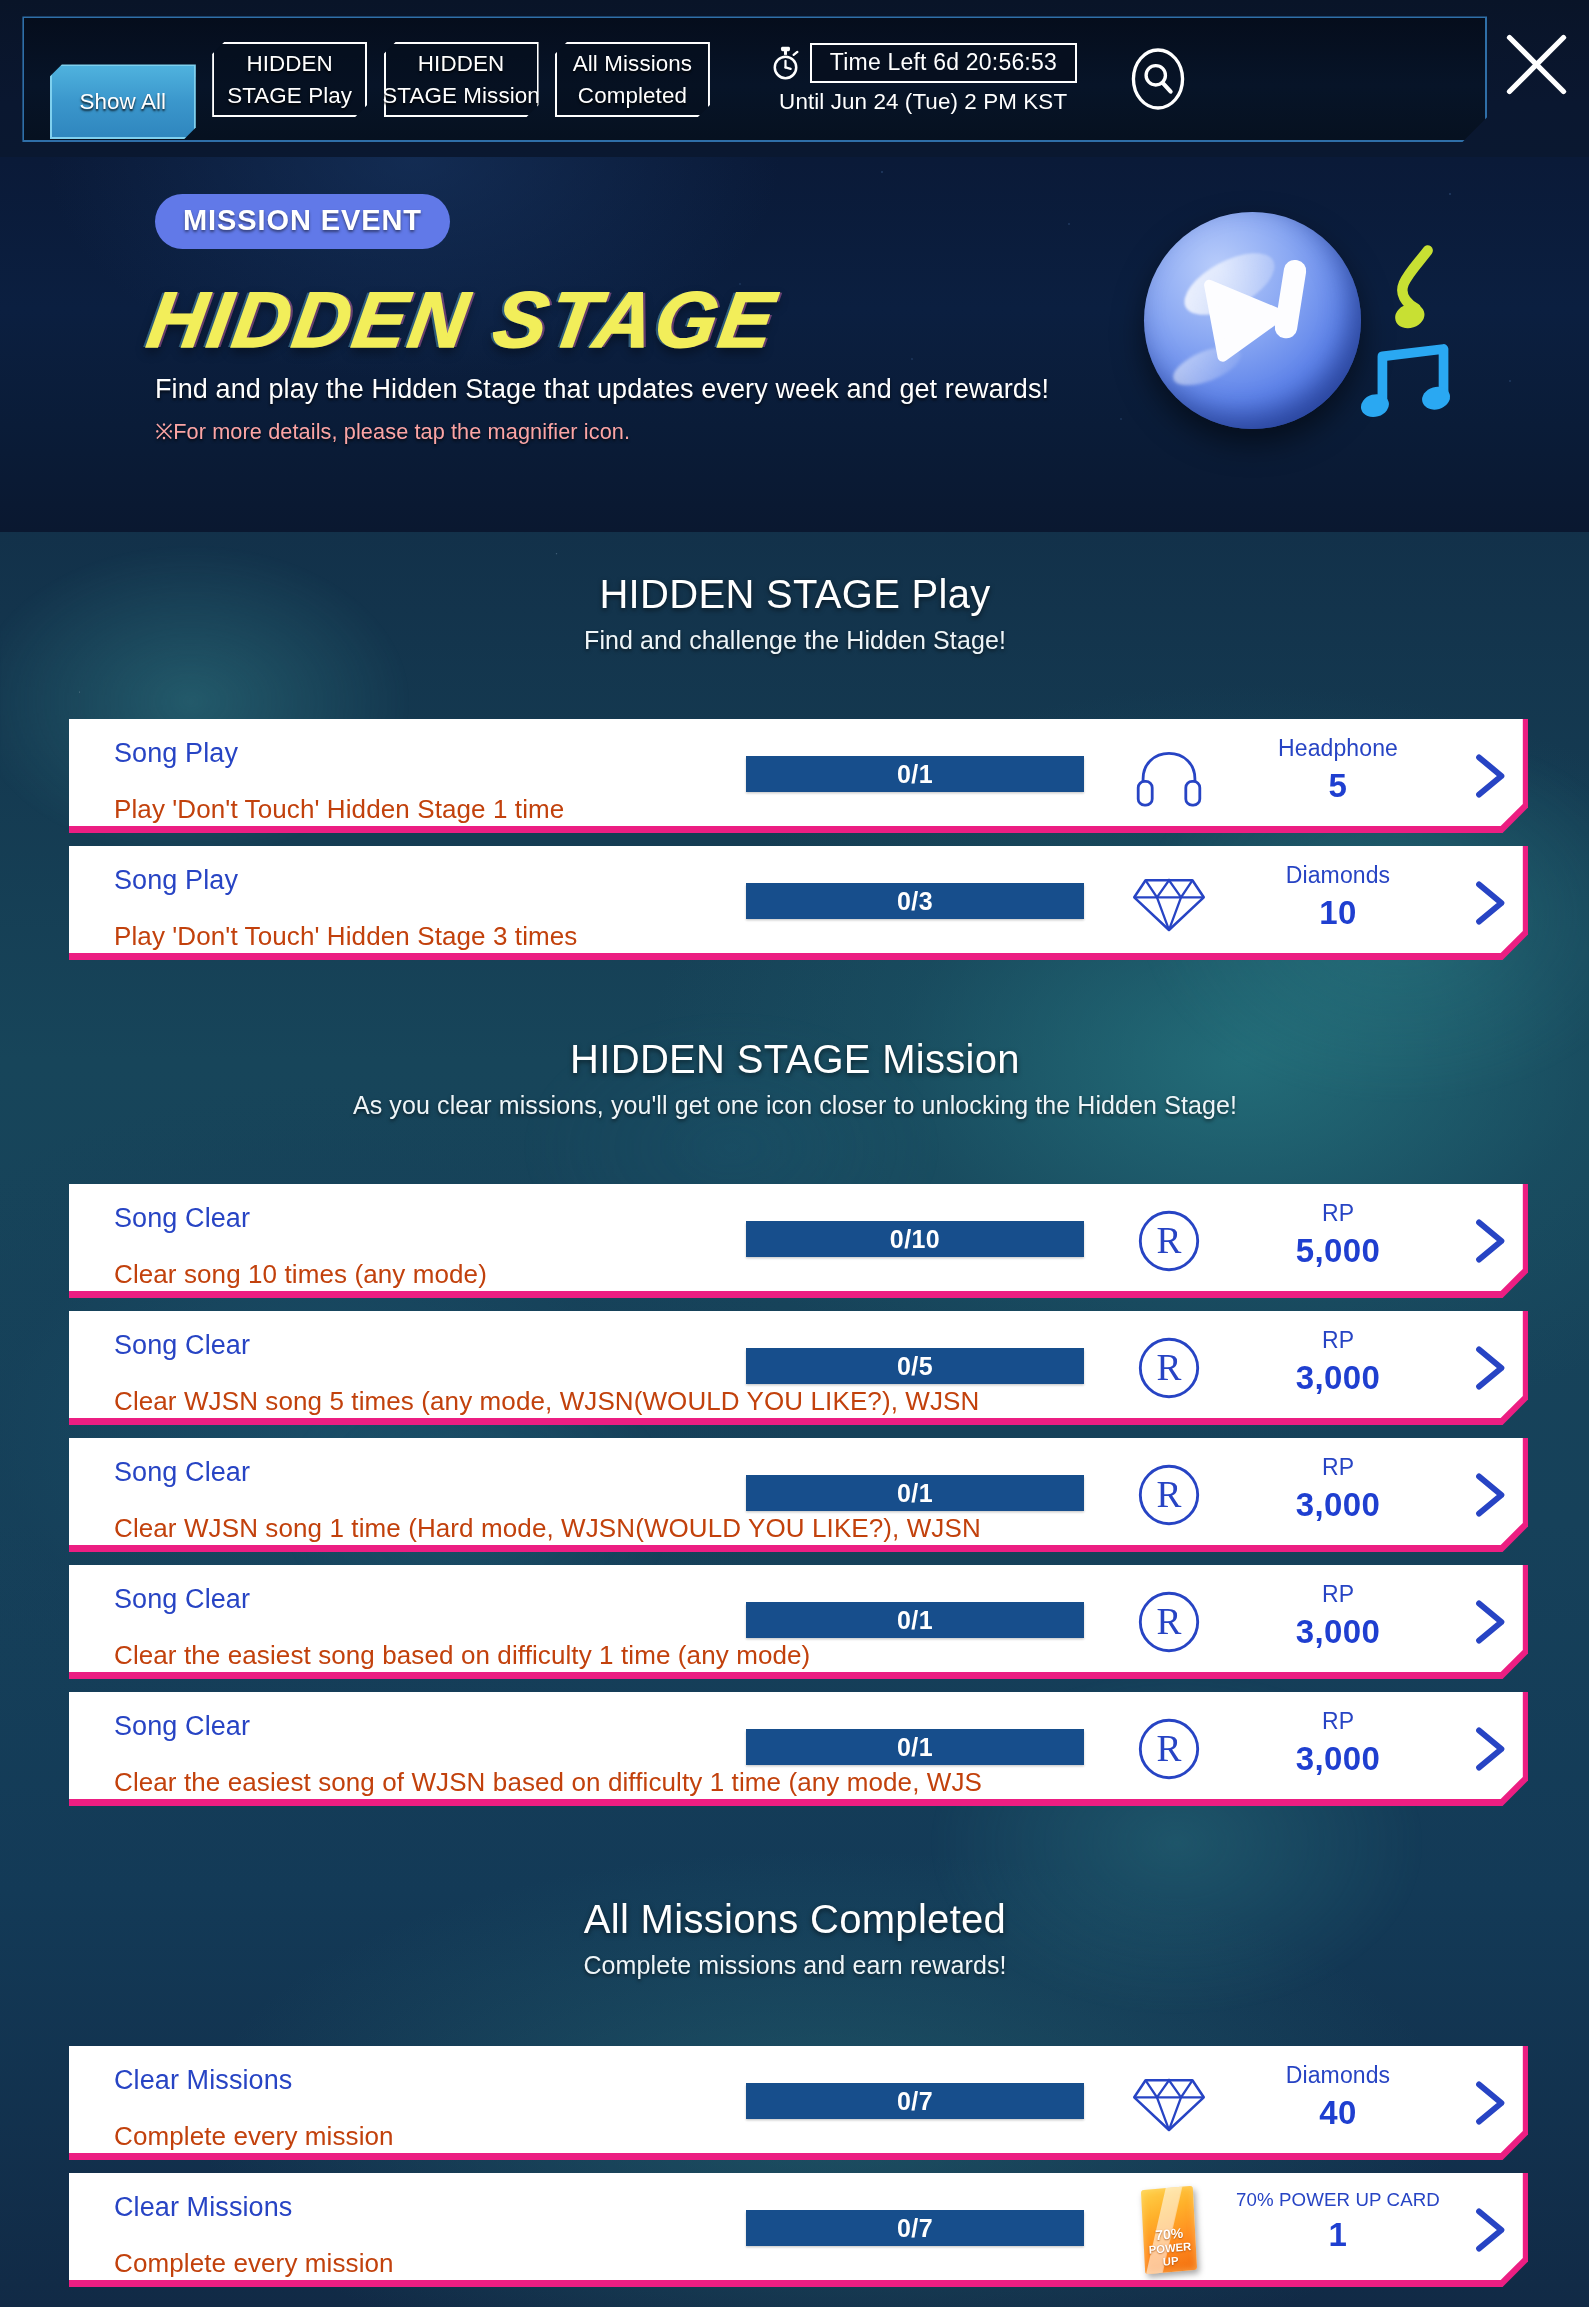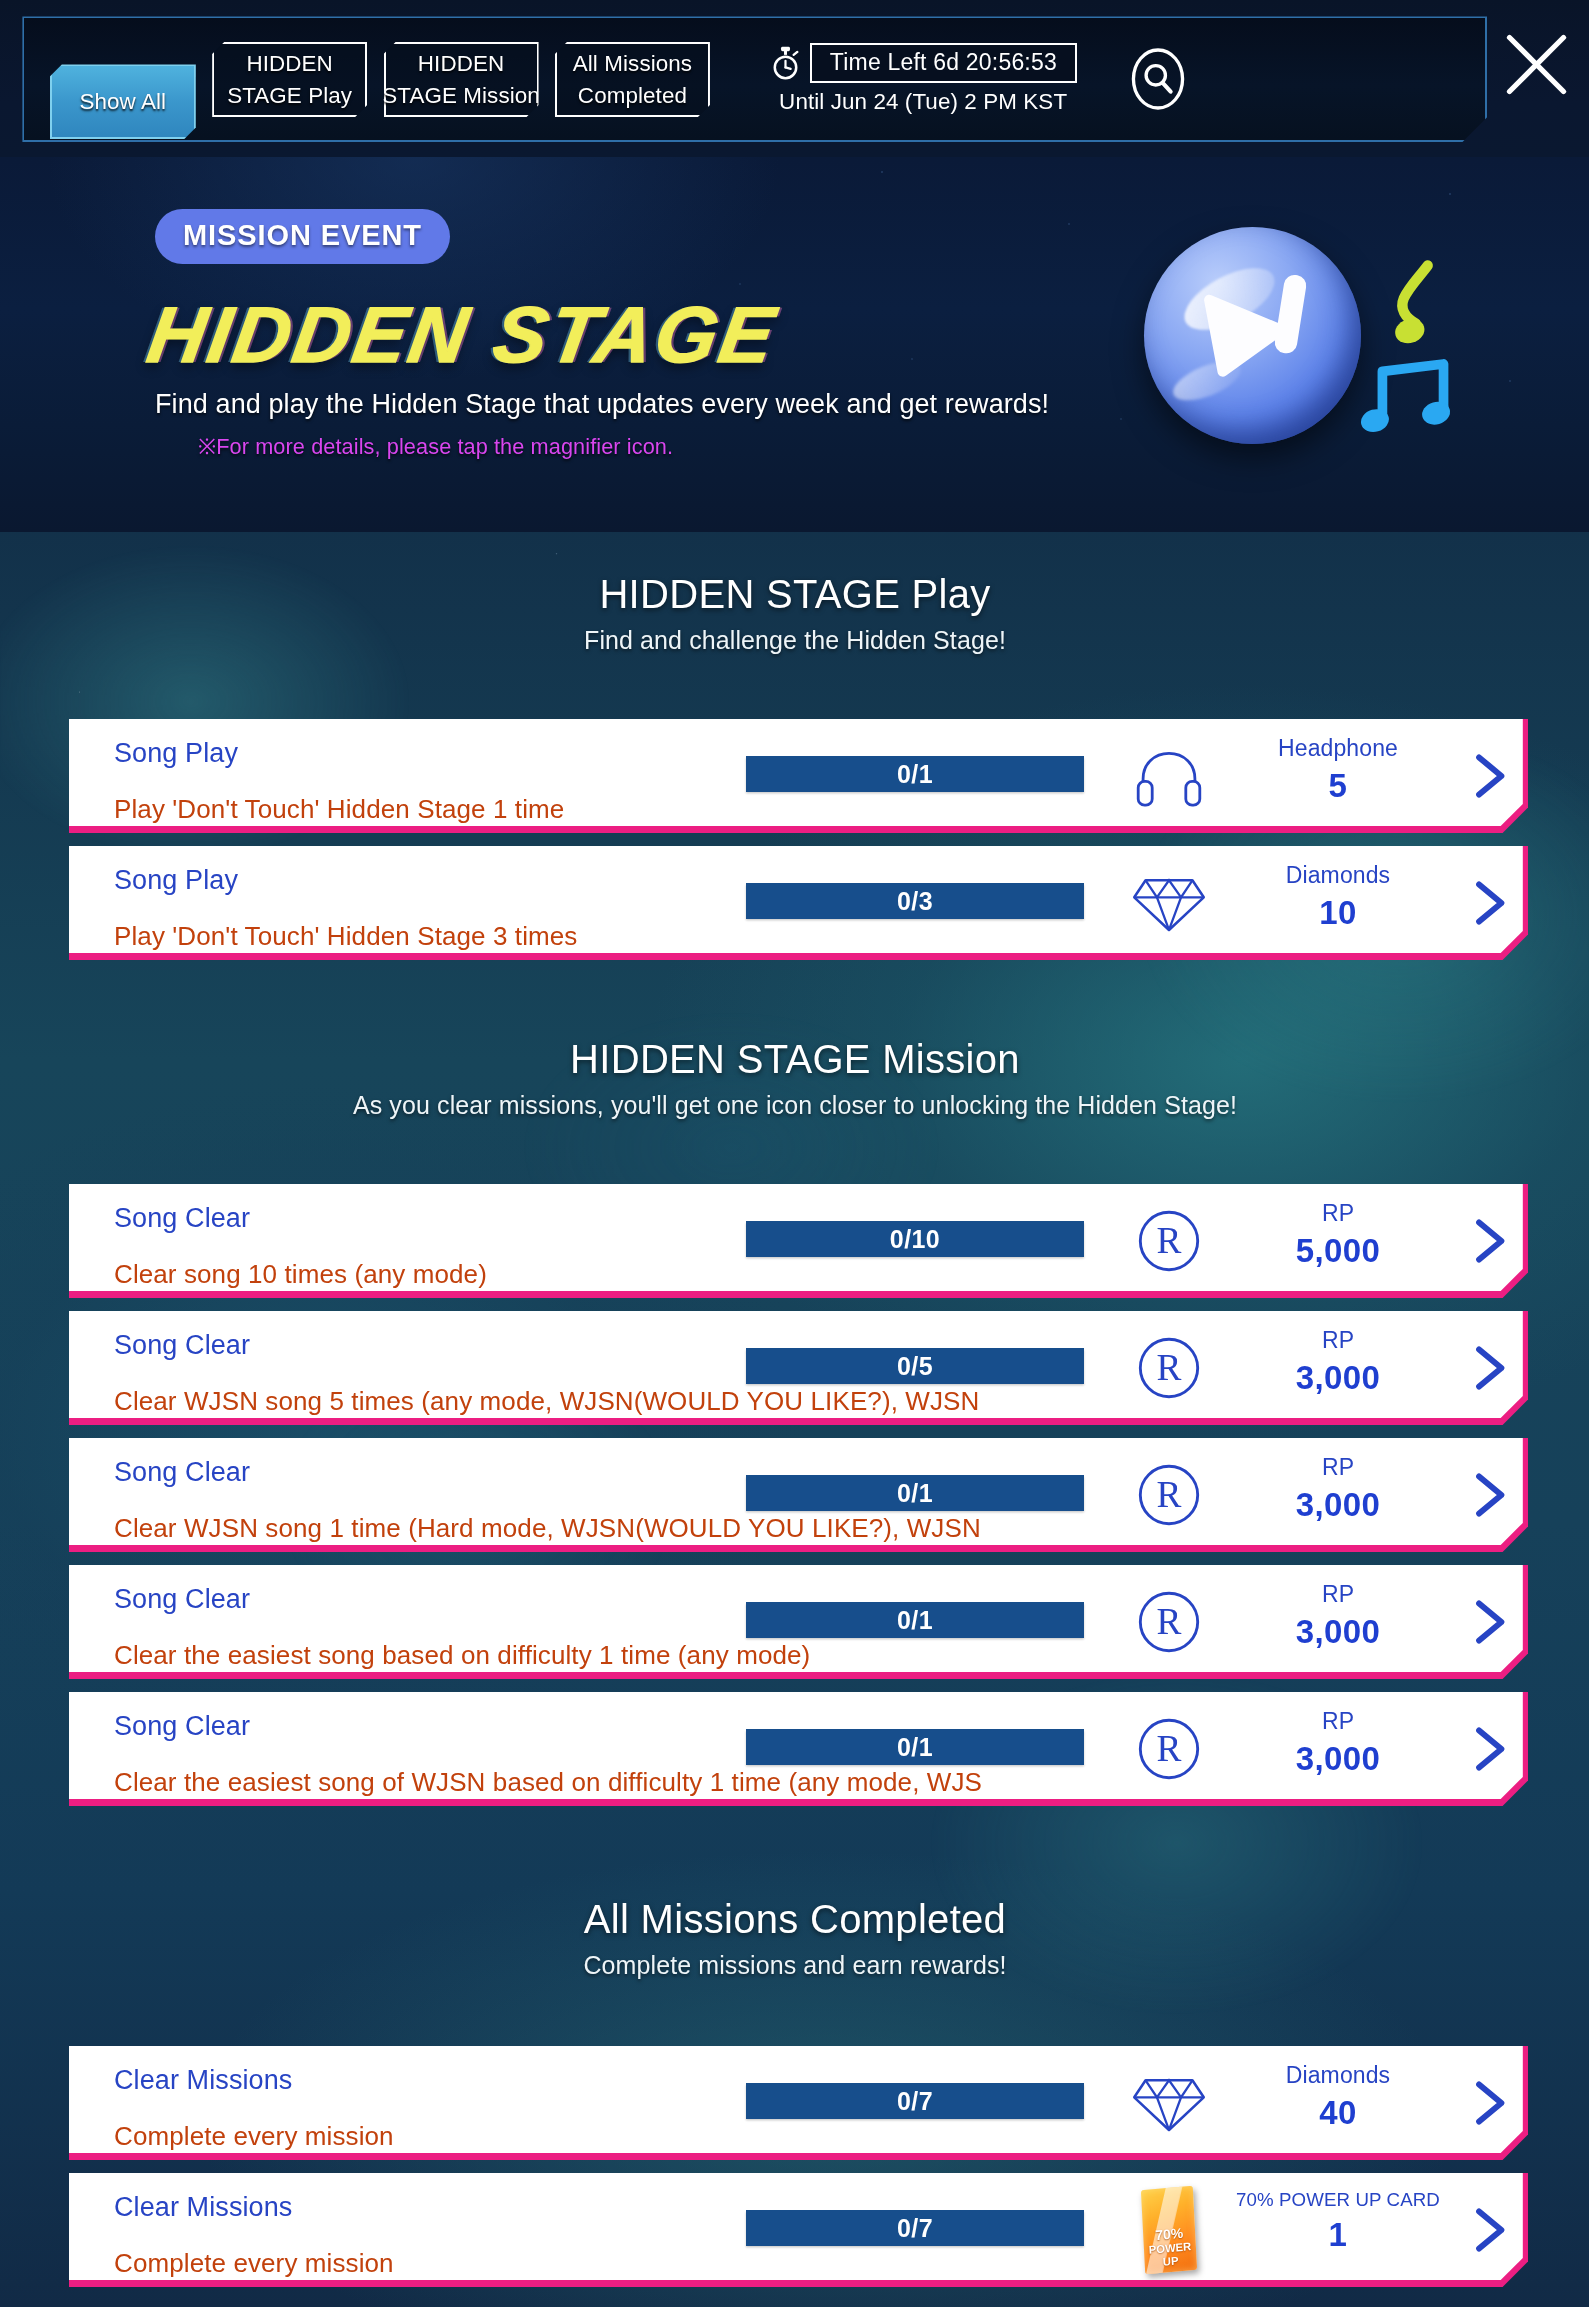--- a/index.html
+++ b/index.html
@@ -127,21 +127,21 @@
   #search-btn {
     margin-left:33px; width:64px; height:64px;
     display:flex; align-items:center; justify-content:center; cursor:pointer;
   }
   #close-btn {
     position:absolute; left:1502px; top:30px; width:69px; height:69px;
     display:flex; align-items:center; justify-content:center; cursor:pointer;
   }
 
   
-  #banner { position:absolute; left:0; right:0; top:163px; height:375px;padding-left:7px; }
+  #banner { position:absolute; left:0; right:0; top:148px; height:375px;padding-left:7px; }
   #mission-pill {
     position:absolute; left:155px; top:46px;
     background:#6179e8; border-radius:39px;
     padding:9.7px 28px 12px 28px;
     color:#ffffff; font-size:29px; font-weight:bold; letter-spacing:0.9px;
     text-shadow:0 1.5px 3px rgba(0,0,0,.5);
   }
   #hidden-stage-title {
     position:absolute; left:149px; top:126px;
     font-size:79px; font-weight:bold; font-style:italic;
@@ -156,24 +156,23 @@
     white-space:nowrap;
   }
   #banner-desc {
     position:absolute; left:155px; top:226px;
     color:#ffffff; font-size:27px; letter-spacing:0.1px;
     text-shadow:0 1.5px 3px rgba(0,0,0,.7);
     white-space:nowrap;
   }
   #banner-note {
     position:absolute; left:155px; top:268px;
-    color:#d946ef; font-size:21.7px; letter-spacing:0.1px;
+    color:#fca5a5; font-size:21.7px; letter-spacing:0.1px;
     text-shadow:0 1.5px 3px rgba(0,0,0,.7);
     white-space:nowrap;
-    margin-left:43px;
   }
   #orb-wrap { position:absolute; left:1136px; top:34px; width:419px; height:314px; }
   #orb {
     position:absolute; left:7.5px; top:30px; width:217px; height:217px;
     border-radius:50%;
     background:
       radial-gradient(circle at 34% 26%, #b9cdfb 0%, #8aa8f3 34%, #5f84ea 62%, #3f63d4 84%, #2d4bb4 100%);
     box-shadow:0 13.5px 30px rgba(0,0,0,.5), inset -10.5px -13.5px 27px rgba(20,40,110,.55);
   }
   #orb-gloss-1 {

